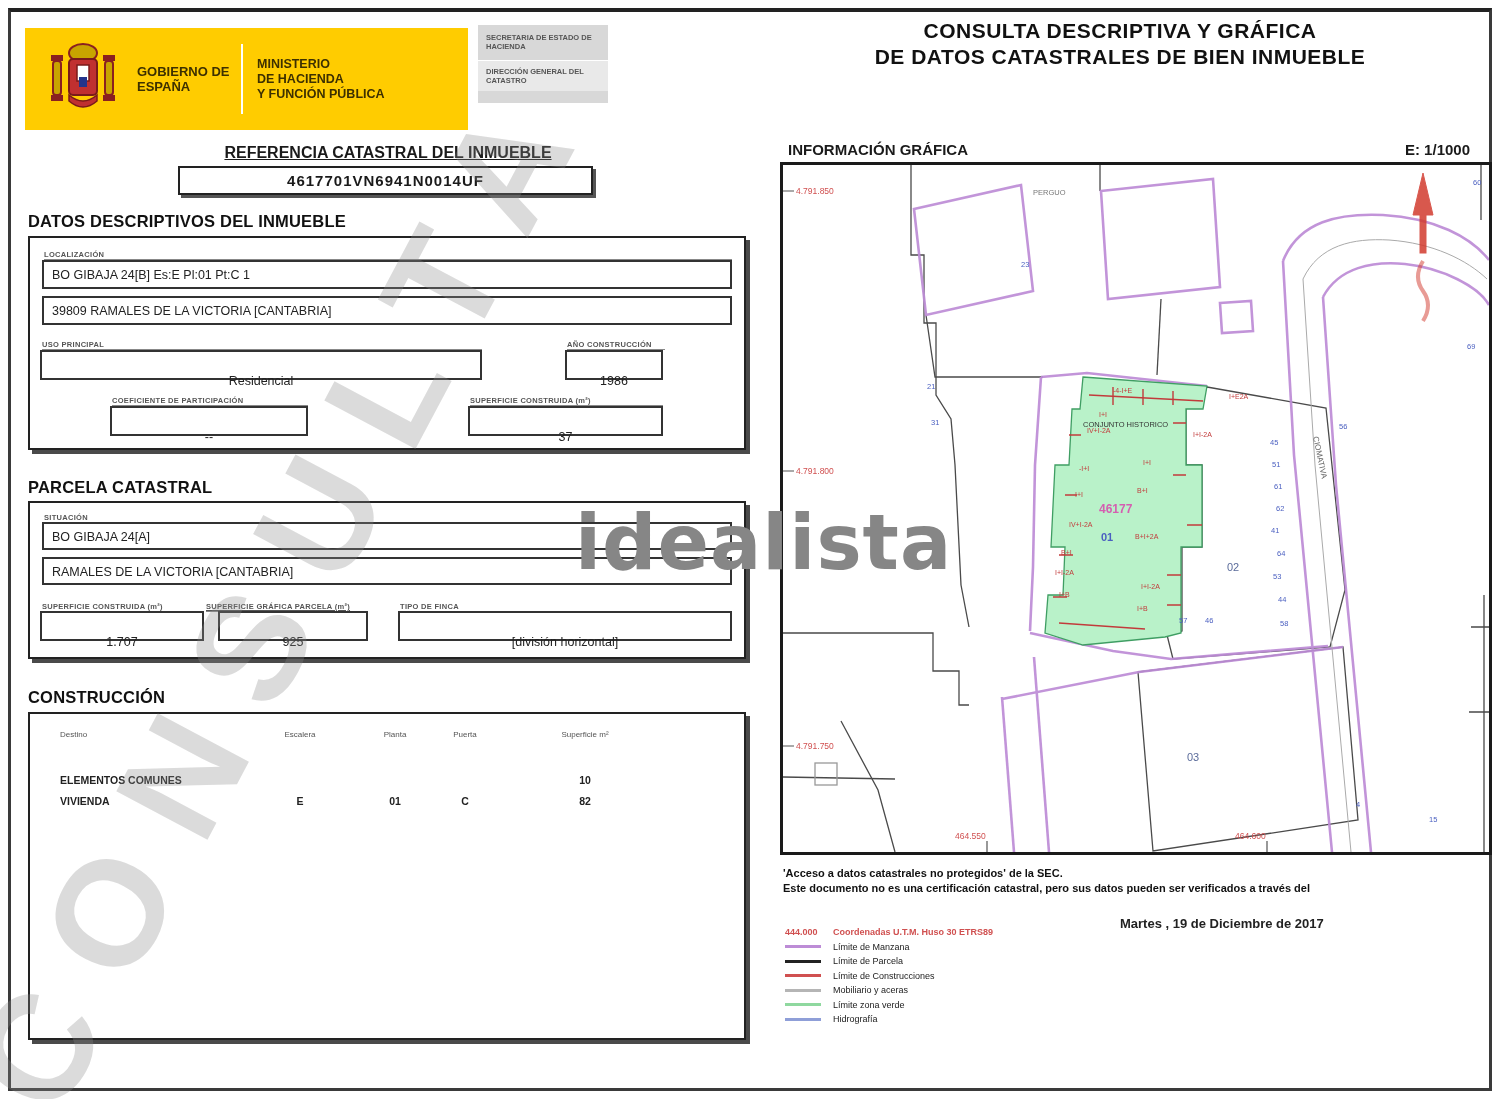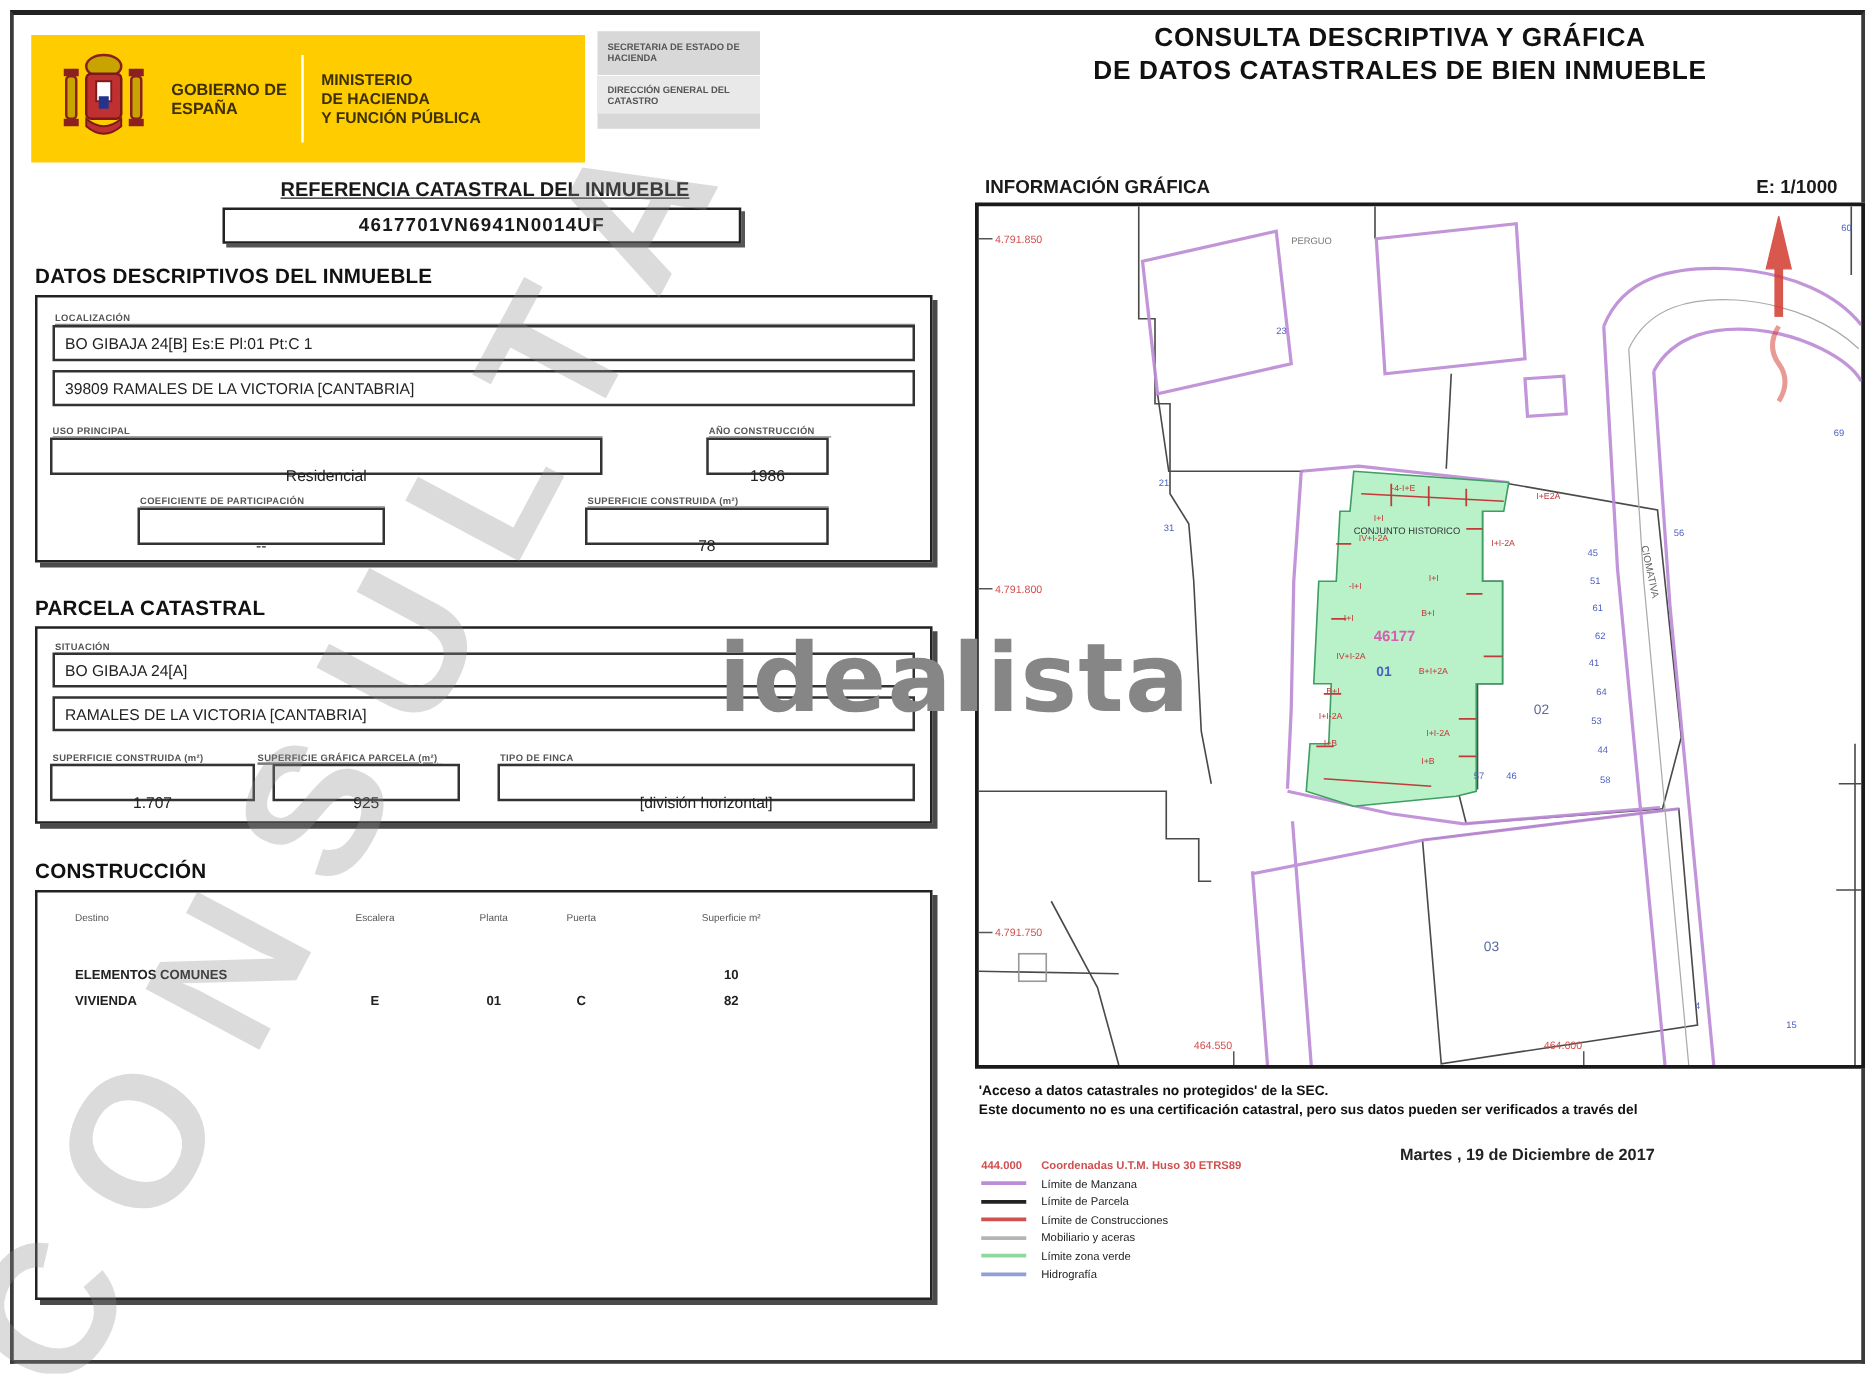--- a/index.html
+++ b/index.html
@@ -122,21 +122,21 @@
     <div class="field-box fb-left abs" style="left:12px; top:58px; width:690px; height:29px;">39809 RAMALES DE LA VICTORIA [CANTABRIA]</div>
 
     <span class="tiny-label abs" style="left:12px; top:102px; width:440px;">USO PRINCIPAL</span>
     <div class="field-box fb-center abs" style="left:10px; top:112px; width:442px; height:30px;">Residencial</div>
     <span class="tiny-label abs" style="left:537px; top:102px; width:98px;">AÑO CONSTRUCCIÓN</span>
     <div class="field-box fb-center abs" style="left:535px; top:112px; width:98px; height:30px;">1986</div>
 
     <span class="tiny-label abs" style="left:82px; top:158px; width:196px;">COEFICIENTE DE PARTICIPACIÓN</span>
     <div class="field-box fb-center abs" style="left:80px; top:168px; width:198px; height:30px;">--</div>
     <span class="tiny-label abs" style="left:440px; top:158px; width:193px;">SUPERFICIE CONSTRUIDA (m²)</span>
-    <div class="field-box fb-center abs" style="left:438px; top:168px; width:195px; height:30px;">78</div>
+    <div class="field-box fb-center abs" style="left:438px; top:168px; width:195px; height:30px;">37</div>
   </div>
 
   <div class="abs sec-heading" style="left:28px; top:478px;">PARCELA CATASTRAL</div>
   <div class="abs shadow-box" style="left:28px; top:501px; width:718px; height:158px;">
     <span class="tiny-label abs" style="left:14px; top:10px; width:688px;">SITUACIÓN</span>
     <div class="field-box fb-left abs" style="left:12px; top:19px; width:690px; height:28px;">BO GIBAJA 24[A]</div>
     <div class="field-box fb-left abs" style="left:12px; top:54px; width:690px; height:28px;">RAMALES DE LA VICTORIA [CANTABRIA]</div>
 
     <span class="tiny-label abs" style="left:12px; top:99px; width:162px;">SUPERFICIE CONSTRUIDA (m²)</span>
     <div class="field-box fb-center abs" style="left:10px; top:108px; width:164px; height:30px;">1.707</div>

